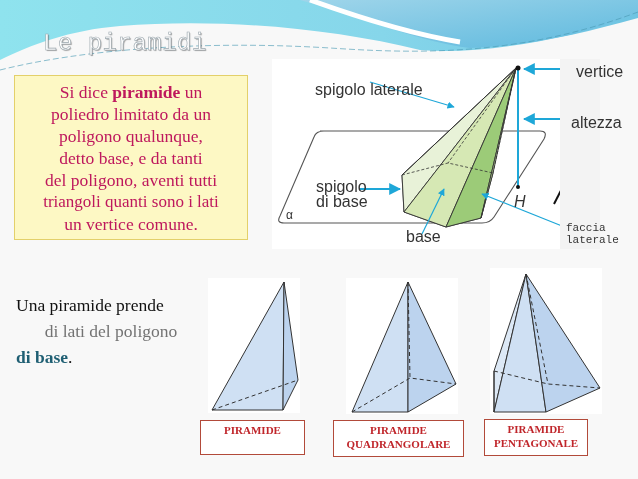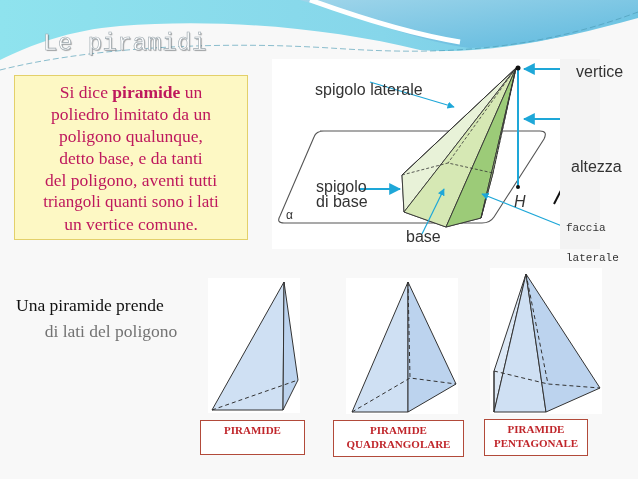--- a/index.html
+++ b/index.html
@@ -87,32 +87,33 @@
     <line x1="293" y1="60" x2="252" y2="60" stroke="#1ea7d8" stroke-width="2" marker-end="url(#ar)"></line>
     <line x1="88" y1="130" x2="128" y2="130" stroke="#1ea7d8" stroke-width="2" marker-end="url(#ar)"></line>
     <line x1="150" y1="175" x2="172" y2="130" stroke="#1ea7d8" stroke-width="1.2" marker-end="url(#ar)"></line>
     <line x1="290" y1="167" x2="210" y2="135" stroke="#1ea7d8" stroke-width="1.2" marker-end="url(#ar)"></line>
   </svg>
 </div>
 <div class="diagram-right-bg"></div>
 
 <div class="lbl" style="left:307px;top:81px;margin-left:8px;">spigolo laterale</div>
 <div class="lbl" style="left:576px;top:63px;">vertice</div>
-<div class="lbl" style="left:571px;top:114px;margin-top:44px;">altezza</div>
+<div class="lbl" style="left:571px;top:114px;">altezza</div>
 <div class="lbl" style="left:316px;top:178px;text-align:right;">spigolo</div>
 <div class="lbl" style="left:316px;top:193px;">di base</div>
 <div class="lbl" style="left:406px;top:228px;">base</div>
 <div class="lbl" style="left:286px;top:208px;font-size:12px;">α</div>
 <div class="lbl" style="left:514px;top:193px;font-style:italic;">H</div>
 <div class="lbl-serif" style="left:566px;top:222px;">faccia</div>
-<div class="lbl-serif" style="left:566px;top:252px;">laterale</div>
+<div class="lbl-serif" style="left:566px;top:234px;">laterale</div>
 
 <div class="name-text">
   <div>Una piramide prende</div>
   <div class="hl" style="color:#737373;font-weight:normal;text-align:center;">di lati del poligono</div>
+  <div><span class="hl">di base</span><span>.</span></div>
 </div>
 
 <div class="pyr" style="left:208px;top:278px;width:92px;height:135px;">
   <svg width="92" height="135" viewBox="0 0 92 135">
     <path d="M76,4 L4,132 L75,132 Z" fill="#cfe0f3" stroke="#333" stroke-width="1"></path>
     <path d="M76,4 L75,132 L90,102 Z" fill="#bcd3ee" stroke="#333" stroke-width="1"></path>
     <path d="M4,132 L90,102" stroke="#333" stroke-width="1" stroke-dasharray="4 3" fill="none"></path>
   </svg>
 </div>
 <div class="cap" style="left:200px;top:420px;width:105px;height:35px;">

